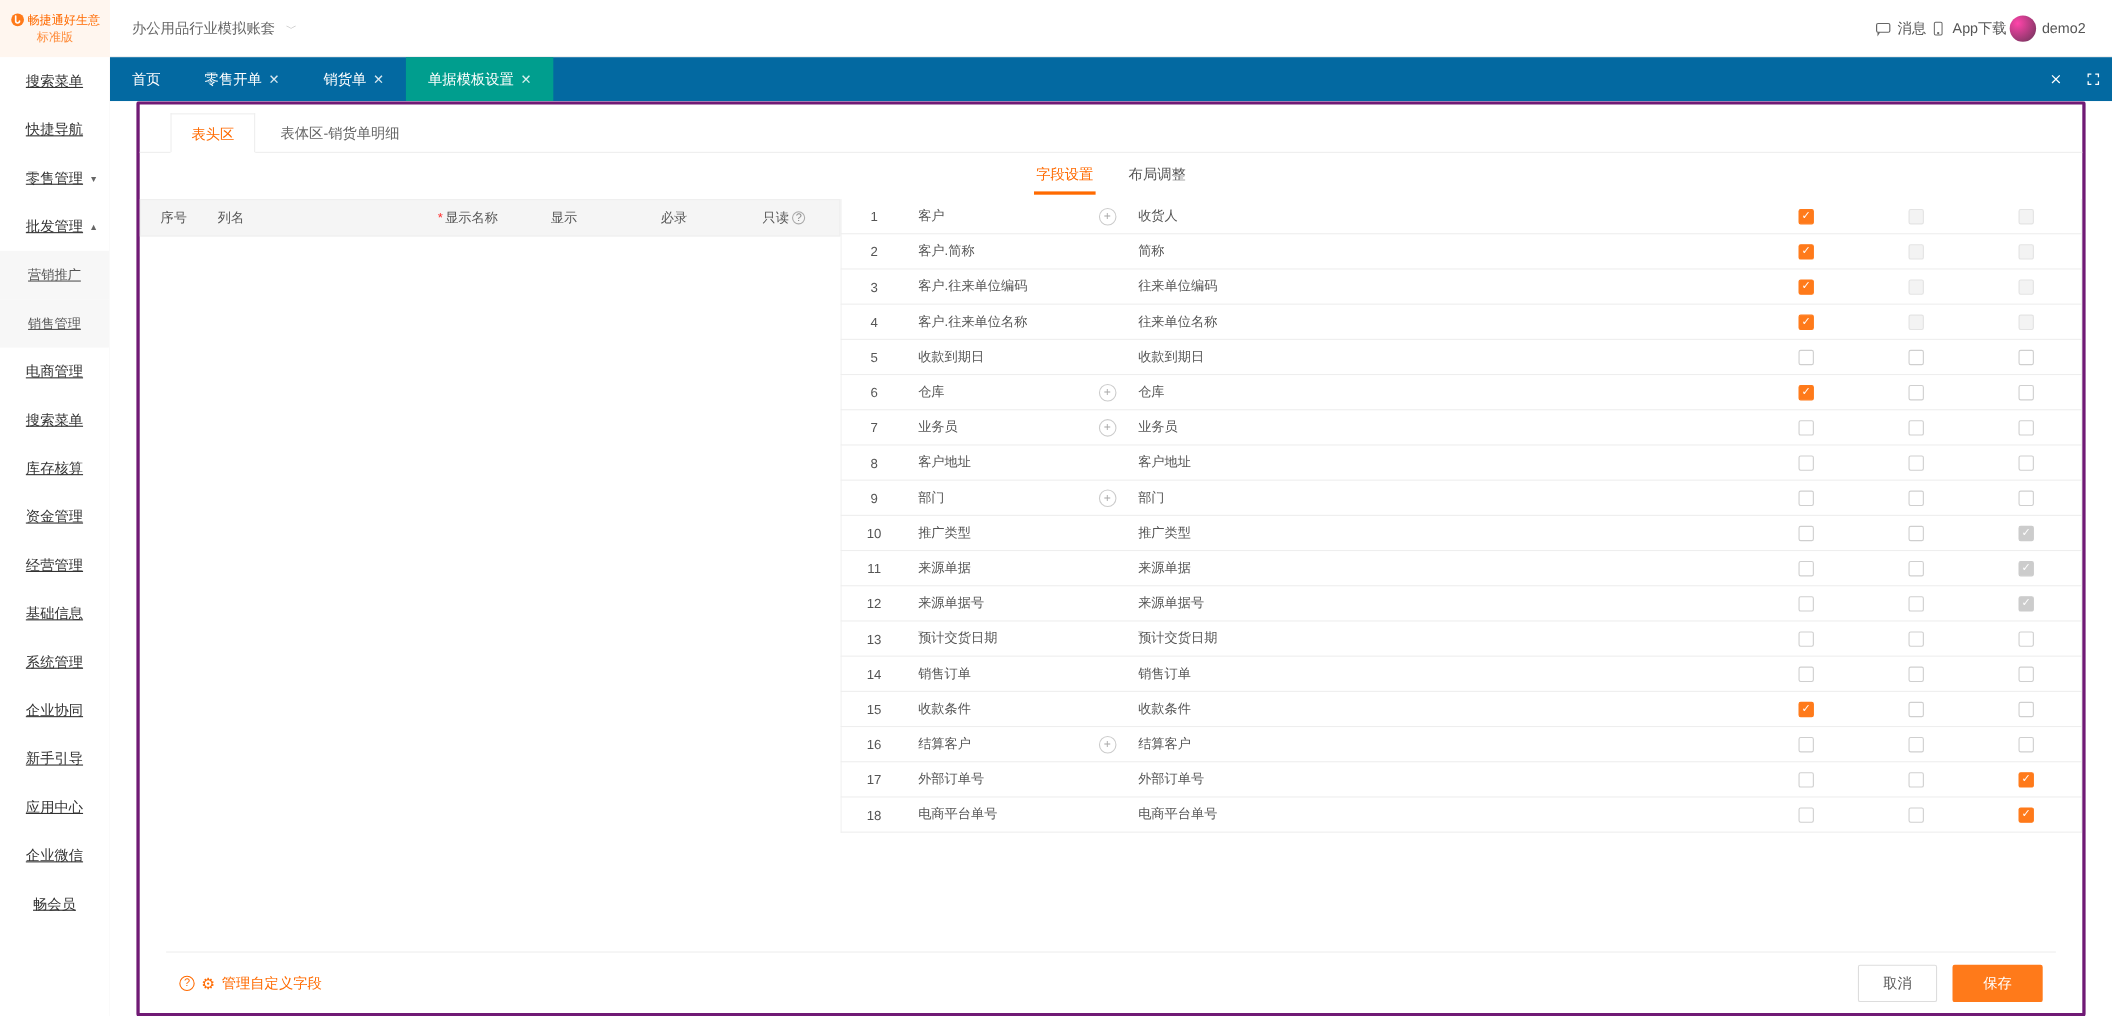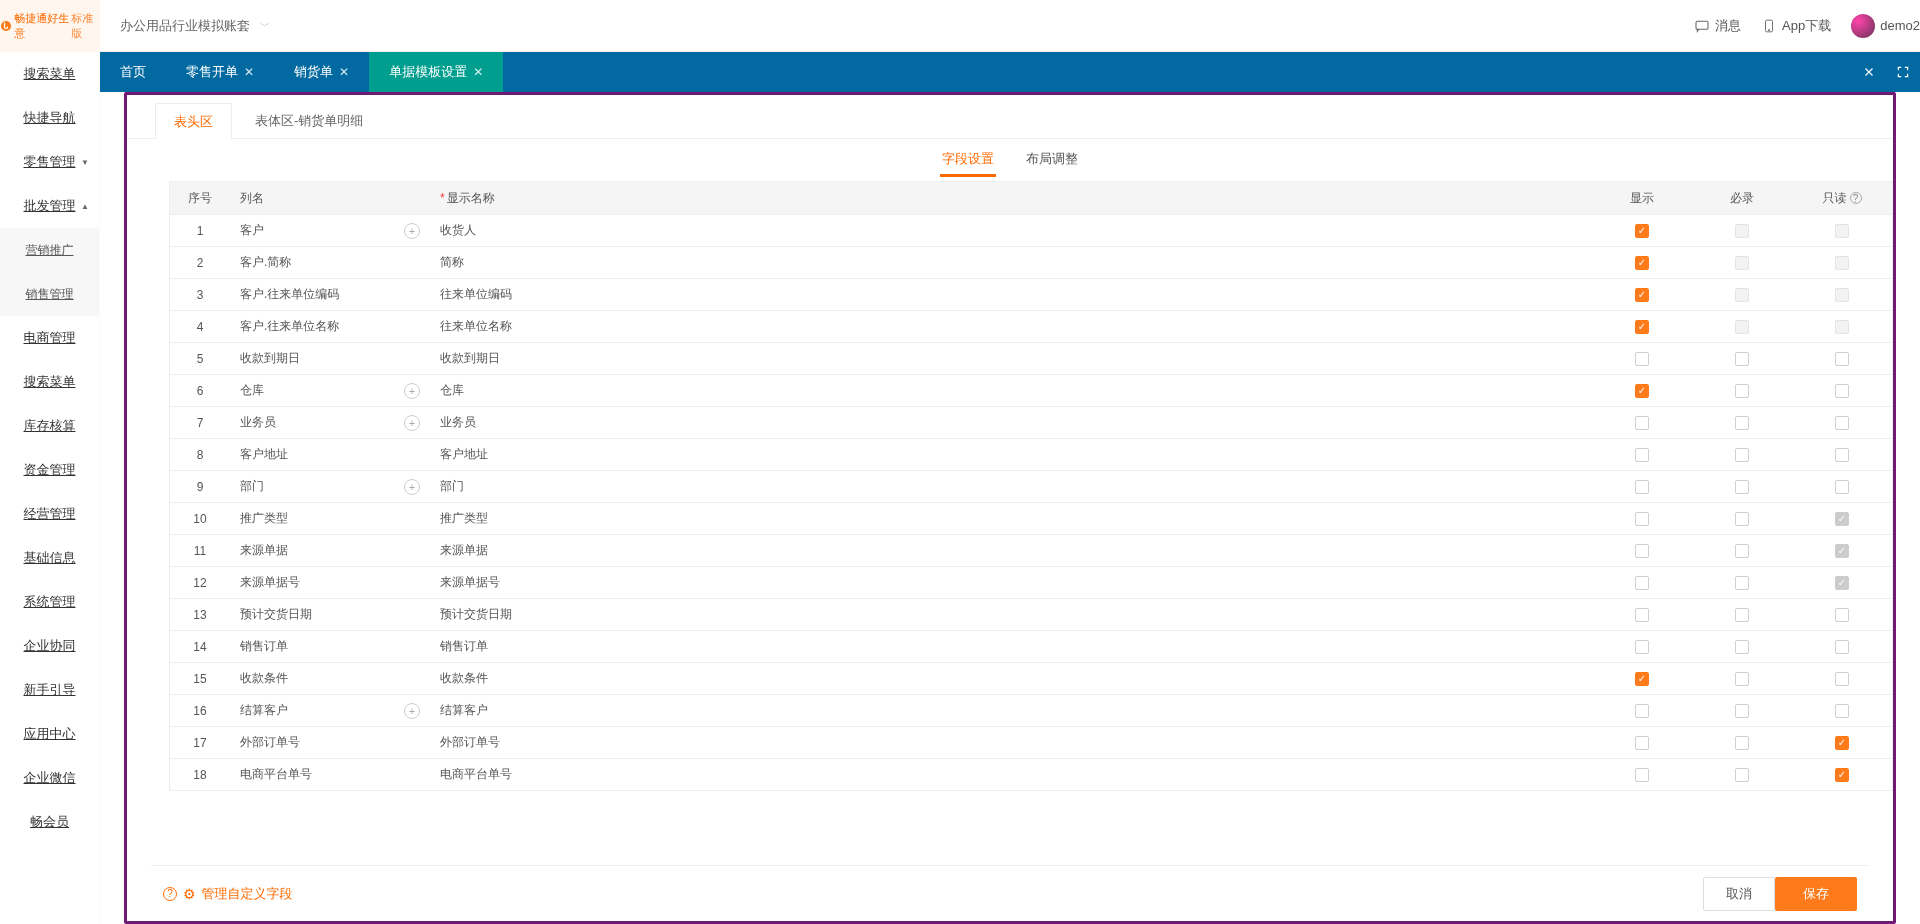--- a/index.html
+++ b/index.html
@@ -1,25 +1,25 @@
 <!DOCTYPE html>
 <html><head>
 <meta charset="utf-8">
 <style>
   * { box-sizing: border-box; margin: 0; padding: 0; font-family: "Microsoft YaHei", -apple-system, sans-serif; }
   body { font-size: 12px; color: #333; background: #fff; width: 1920px; height: 924px; overflow: hidden; }
 
   
   .top-header { height: 52px; display: flex; align-items: center; border-bottom: 1px solid #eee; }
-  .logo-block { width: 100px; height: 52px; background: #fff6ef; display: flex; align-items: center; justify-content: center; font-size: 11px; color: #ff6a00; }
+  .logo-block { width: 100px; height: 52px; background: #fff6ef; display: flex; flex-direction: column; align-items: center; justify-content: center; font-size: 11px; color: #ff6a00; }
   .logo-block .logo-text { display: flex; align-items: center; gap: 2px; }
   .logo-block .logo-sub { color: #ff8c3a; margin-top: 0; }
   .account-name { flex: 1; color: #666; font-size: 13px; padding-left: 20px; display: flex; align-items: center; gap: 10px; }
   .chev-down { font-size: 10px; color: #bbb; }
-  .header-actions { display: flex; align-items: center; gap: 20px; }
+  .header-actions { display: flex; align-items: center; gap: 3px; padding-right: 24px; }
   .ha-item { display: flex; align-items: center; gap: 5px; color: #555; font-size: 13px; cursor: pointer; }
   .ha-icon { width: 16px; height: 16px; display: inline-flex; align-items: center; justify-content: center; }
   .avatar { width: 24px; height: 24px; border-radius: 50%; background: radial-gradient(circle at 30% 30%, #f4a, #635); }
 
   
   .wrap { display: flex; height: calc(924px - 52px); }
 
   
   .sidebar { width: 100px; background: #fff; border-right: 1px solid rgba(0,0,0,0.02); }
   .sb-item { height: 44px; display: flex; align-items: center; justify-content: center; gap: 4px; color: #333; font-size: 13px; cursor: pointer; position: relative; text-decoration: underline; }
@@ -45,21 +45,21 @@
 
   .panel { margin: 0 24px; border: 3px solid #701a75; border-radius: 2px; flex: 1; display: flex; flex-direction: column; background: #fff; }
   .panel-tabs { height: 44px; display: flex; align-items: flex-end; border-bottom: 1px solid #eee; padding-left: 28px; gap: 4px; position: relative; }
   .ptab { height: 36px; line-height: 36px; padding: 0 18px; font-size: 13px; color: #666; border: 1px solid transparent; border-bottom: none; cursor: pointer; }
   .ptab.active { color: #ff6a00; border-color: #eee; background: #fff; position: relative; top: 1px; border-bottom: 1px solid #fff; }
 
   .sub-tabs { height: 42px; display: flex; align-items: center; justify-content: center; gap: 28px; font-size: 13px; color: #555; }
   .stab { padding: 6px 2px; cursor: pointer; border-bottom: 3px solid transparent; }
   .stab.active { color: #ff6a00; border-bottom-color: #ff6a00; }
 
-  .grid-wrap { flex: 1; overflow: hidden; display: flex; flex-direction: column; padding: 0; margin-left: 42px; }
+  .grid-wrap { flex: 1; overflow: hidden; display: flex; padding: 0; }
   .grid { flex: 1; overflow-y: auto; }
   .ghead, .grow { display: grid; grid-template-columns: 60px 200px 1fr 100px 100px 100px; align-items: center; }
   .ghead { height: 34px; background: #f5f5f5; border: 1px solid #eee; font-size: 12px; color: #555; }
   .ghead > div, .grow > div { padding: 0 10px; display: flex; align-items: center; height: 100%; }
   .ghead .center, .grow .center { justify-content: center; }
   .grow { height: 32px; border: 1px solid #eee; border-top: none; font-size: 12px; color: #555; }
   .col-name-cell { display: flex; align-items: center; justify-content: space-between; width: 100%; }
   .plus-badge { width: 16px; height: 16px; border: 1px solid #ccc; border-radius: 50%; display: inline-flex; align-items: center; justify-content: center; color: #aaa; font-size: 11px; cursor: pointer; }
   .req-star { color: #f33; margin-right: 2px; }
 
@@ -70,21 +70,21 @@
   .chk.disabled.on { background: #ccc; border-color: #ccc; color: #fff; cursor: default; }
   .chk.disabled.on::after { content: "✓"; }
   .chk.disabled { background: #f3f3f3; border-color: #e3e3e3; cursor: default; }
 
   .help-q { font-size: 10px; border:1px solid #aaa; color:#888; border-radius:50%; width:12px; height:12px; display:inline-flex; align-items:center; justify-content:center; margin-left:3px; }
 
   
   .footer { height: 56px; display: flex; align-items: center; justify-content: space-between; border-top: 1px solid #eee; margin: 0 24px; padding: 0 12px; }
   .footer-left { display: flex; align-items: center; gap: 6px; color: #ff6a00; font-size: 13px; cursor: pointer; }
   .footer-left .gear { font-size: 14px; }
-  .footer-right { display: flex; }
+  .footer-right { display: flex; gap: 14px; }
   .btn-cancel { height: 34px; padding: 0 22px; border: 1px solid #ddd; background: #fff; border-radius: 2px; font-size: 13px; color: #555; cursor: pointer; }
   .btn-save { height: 34px; padding: 0 28px; border: none; background: #ff7a1a; color: #fff; border-radius: 2px; font-size: 13px; cursor: pointer; }
 
   
   .grid::-webkit-scrollbar { width: 10px; }
   .grid::-webkit-scrollbar-thumb { background: #ccc; border-radius: 5px; }
 </style>
 </head>
 <body>
 

